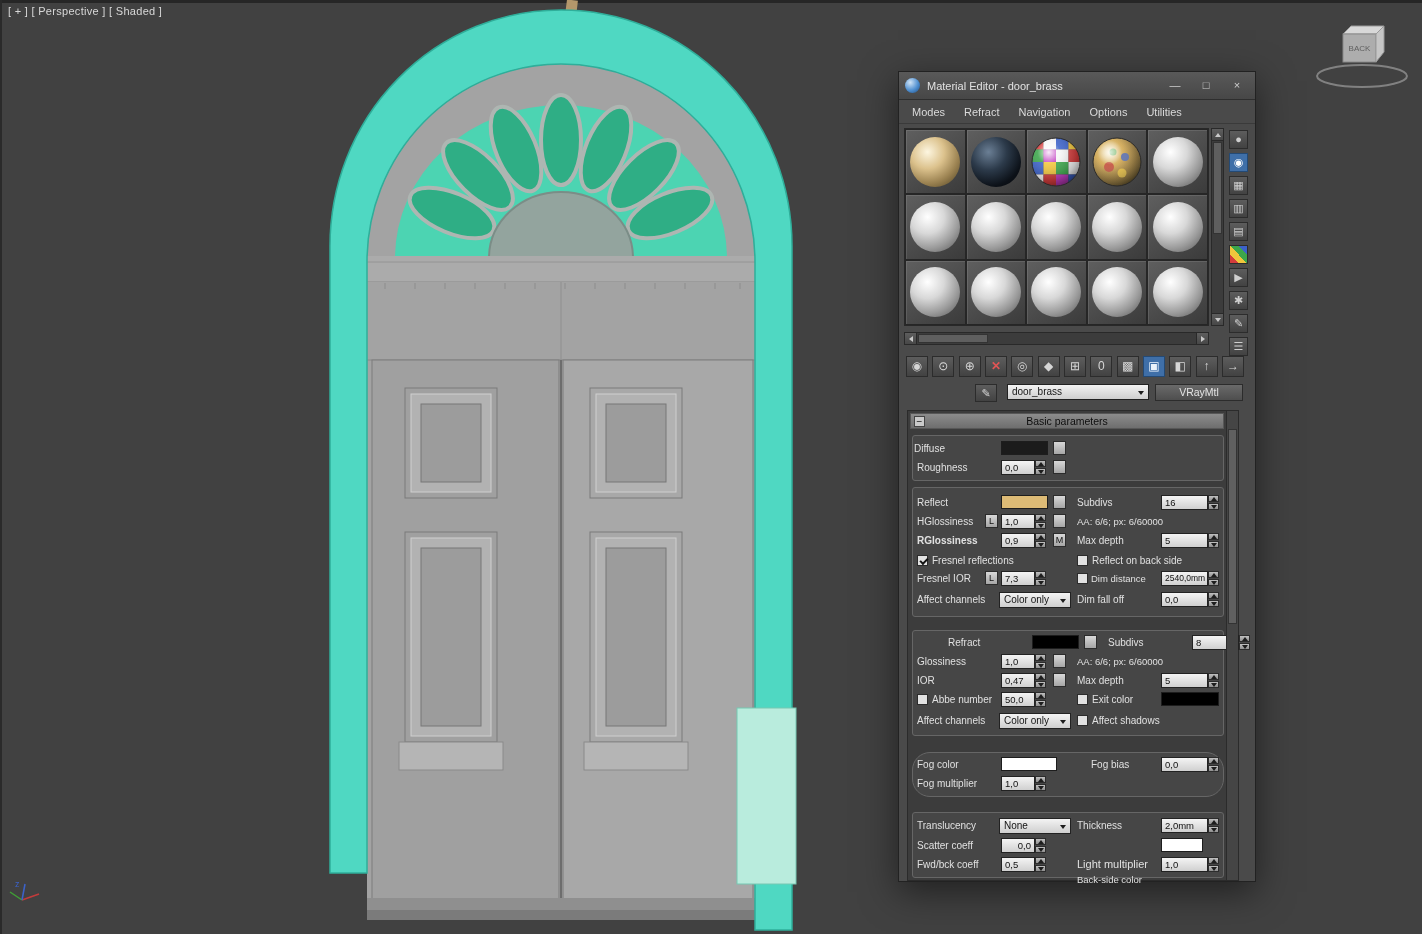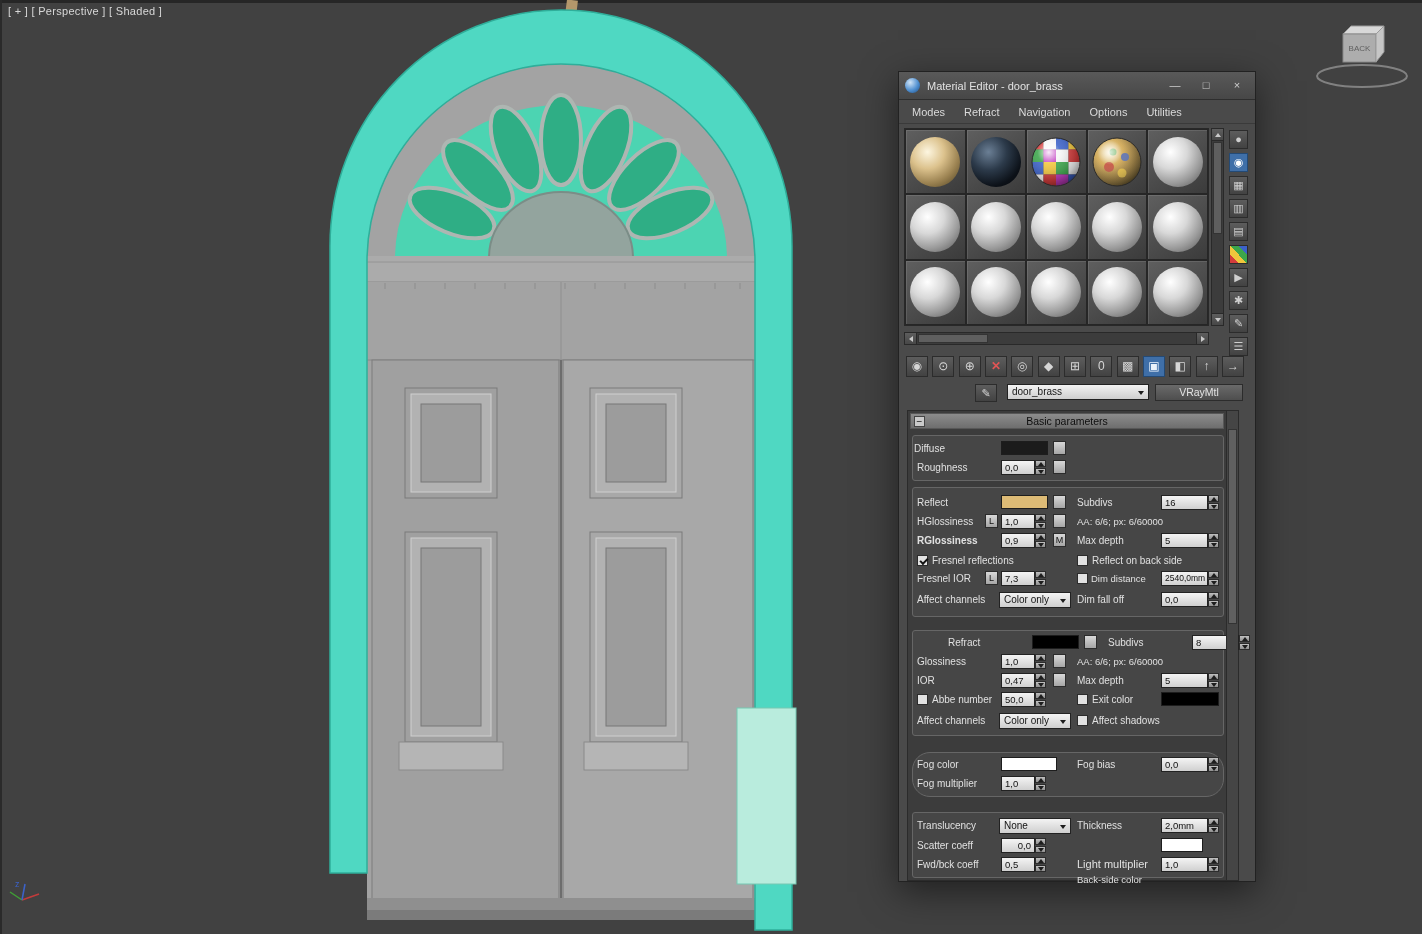--- a/index.html
+++ b/index.html
@@ -494,21 +494,21 @@
           <span class="combo" style="left:86px;width:72px;">Color only</span>
           <span class="cb" style="left:164px;"></span>
           <span class="pl" style="left:179px;">Affect shadows</span>
         </div>
       </div>
 
       <div class="grp" style="top:341px;height:45px;border-radius:18px;">
         <div class="prow" style="top:4px;">
           <span class="pl" style="left:4px;">Fog color</span>
           <span class="sw" style="left: 88px; width: 56px; background: rgb(255, 255, 255);"></span>
-          <span class="pl" style="left:164px;">Fog bias</span>
+          <span class="pl" style="left:178px;">Fog bias</span>
           <span class="fld" style="left:248px;width:47px;">0,0</span>
           <span class="spin" style="left:295px;top:0;">
               <i class="sb up"></i>
               <i class="sb dn"></i>
             </span>
         </div>
         <div class="prow" style="top:23px;">
           <span class="pl" style="left:4px;">Fog multiplier</span>
           <span class="fld" style="left:88px;width:34px;">1,0</span>
           <span class="spin" style="left:122px;top:0;">

